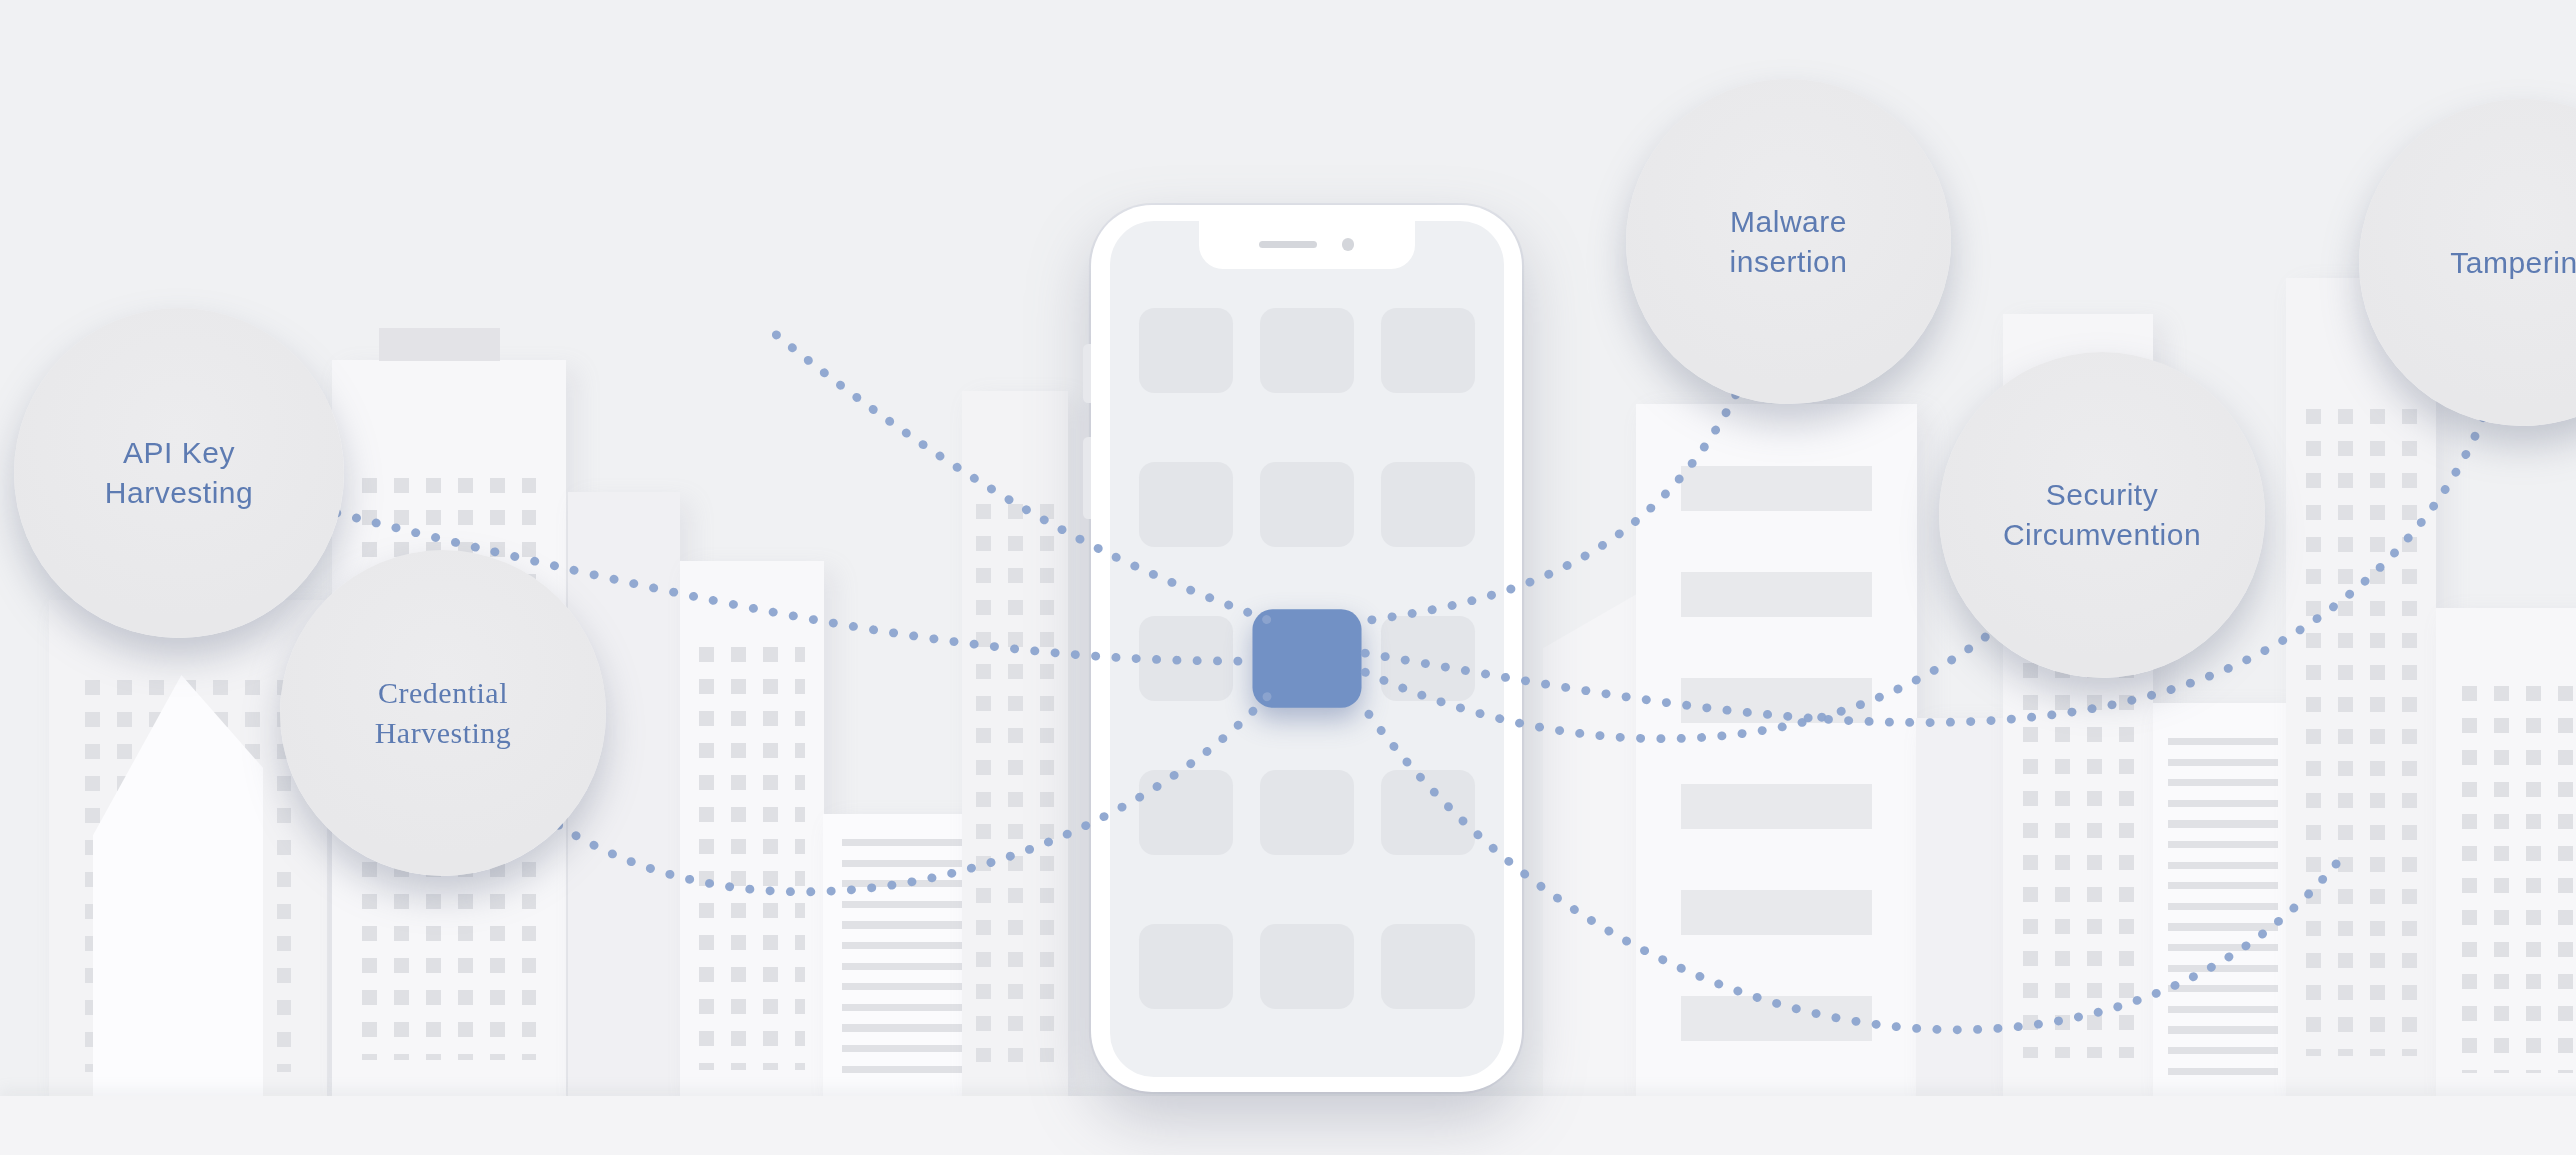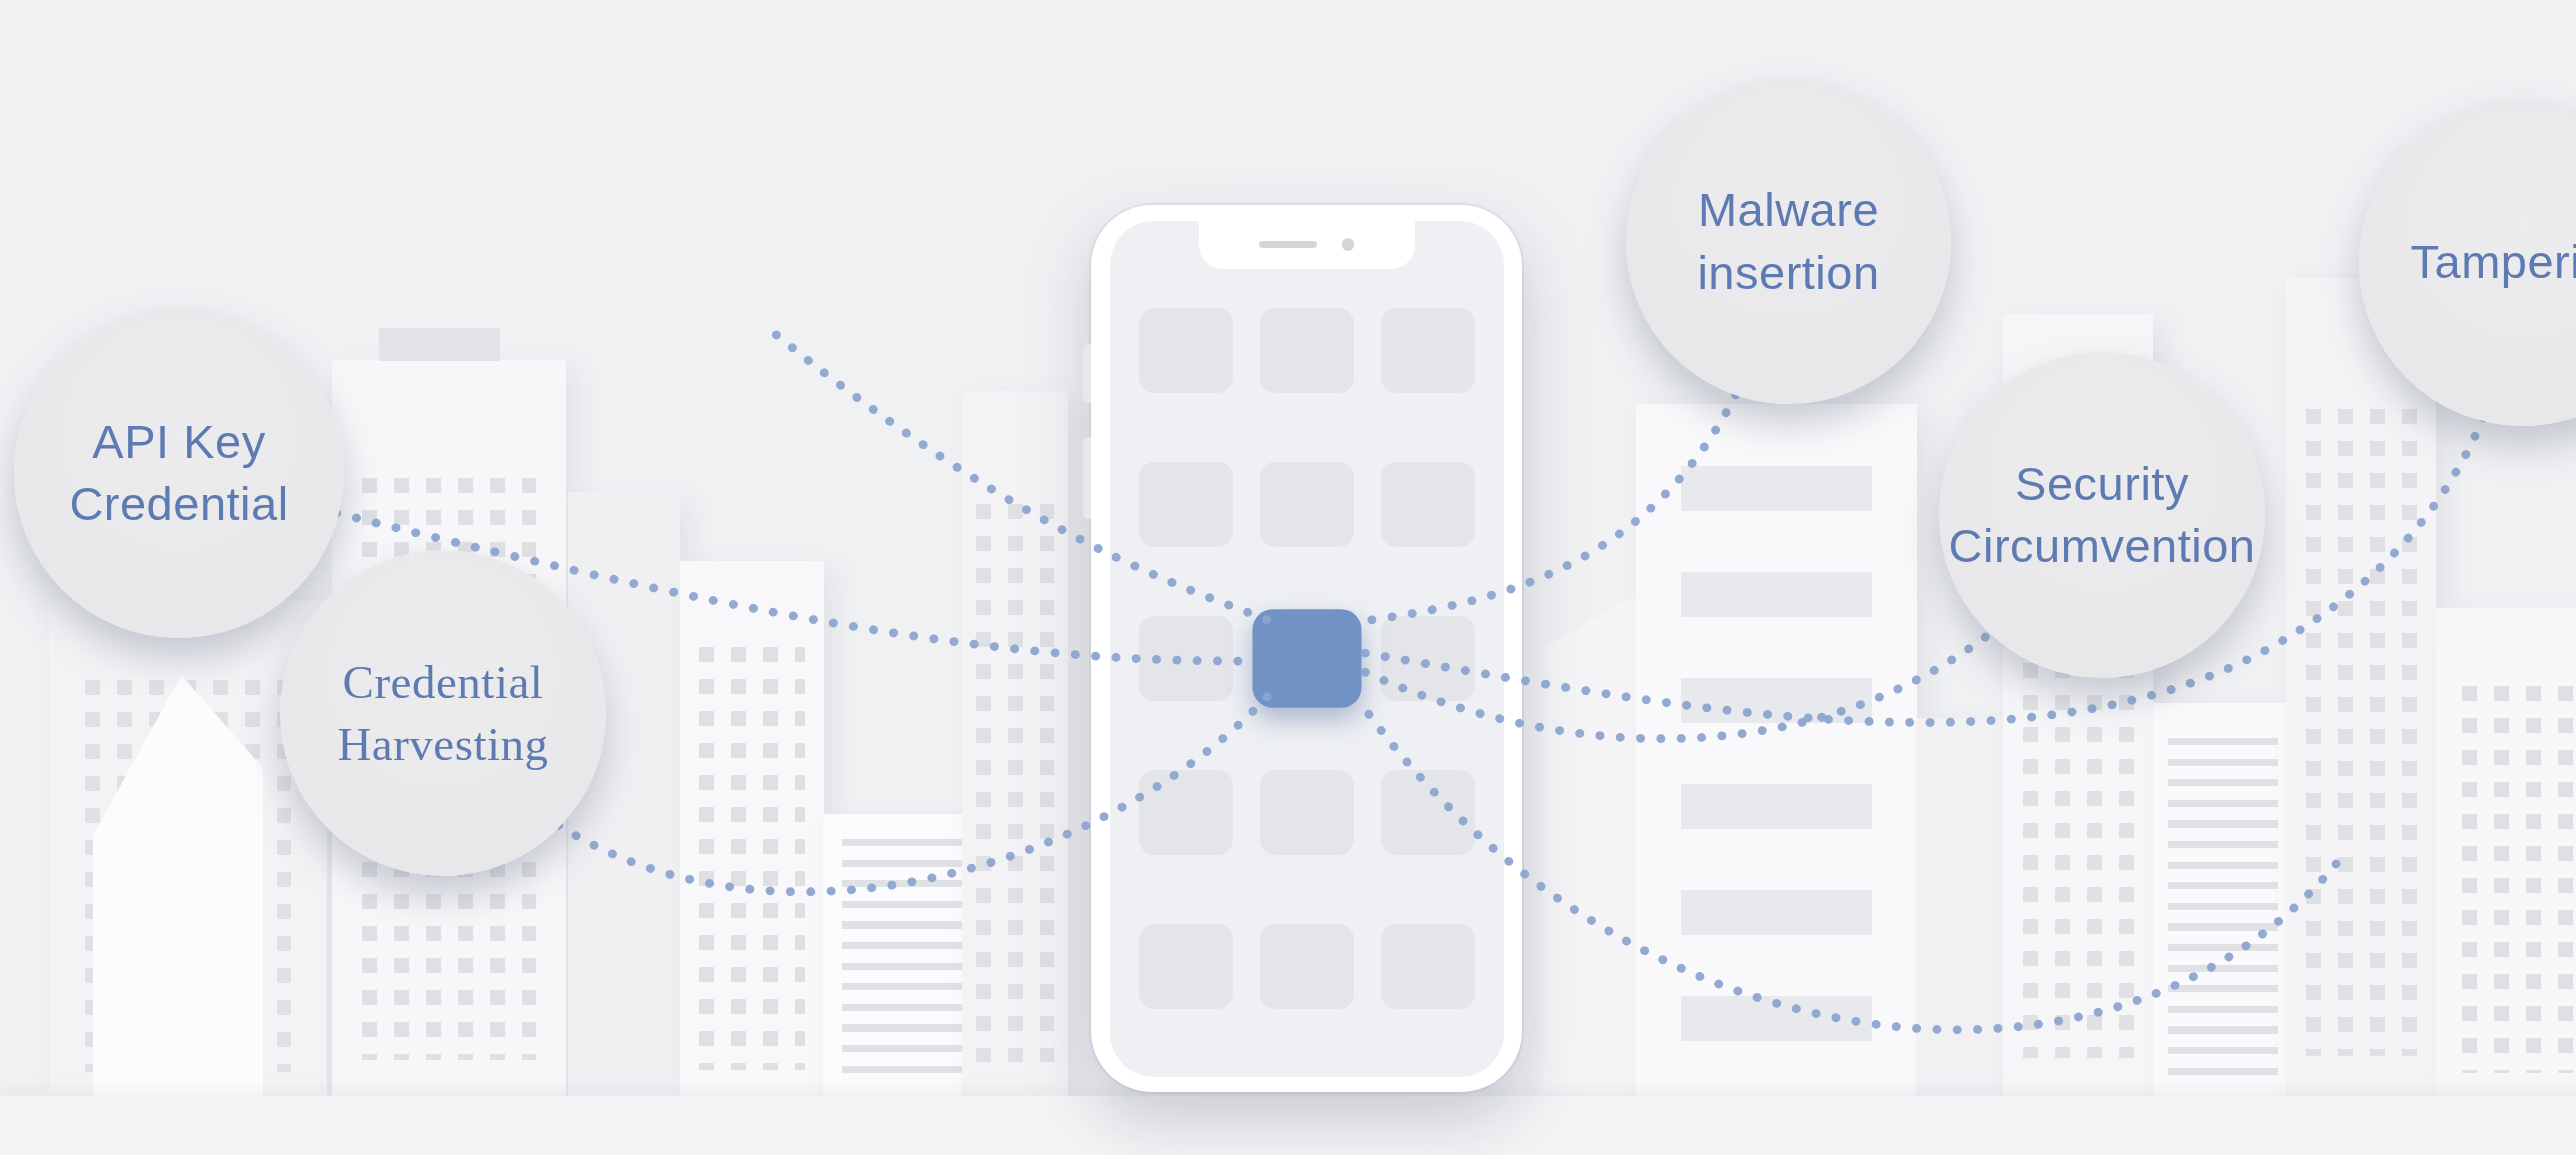--- a/index.html
+++ b/index.html
@@ -71,21 +71,21 @@
   }
 
   
   .threat{
     position:absolute;z-index:4;border-radius:50%;
     background:radial-gradient(circle at 50% 38%, #ececee 0%, var(--bubble,#e8e8ea) 70%);
     box-shadow:0 19.6px 36px rgba(122,128,150,0.38);
     display:flex;align-items:center;justify-content:center;text-align:center;
   }
   .threat-label{
-    color:var(--bubble-text,#5d7bb2);font-size:47px;line-height:1.32;
+    color:var(--bubble-text,#5d7bb2);font-size:30px;line-height:1.32;
     white-space:pre-line;letter-spacing:0.5px;padding:0 20.6px;
   }
   .tc-api     {left:14px;  top:308px;  width:330px;height:330px;}
   .tc-cred    {left:280px; top:550px; width:326px;height:326px;font-family:Liberation Serif, serif;}
   .tc-ip      {left:613px;top:172px;  width:327px;height:327px;}
   .tc-malware {left:1626px;top:79px;  width:325px;height:325px;}
   .tc-security{left:1939px;top:352px;  width:326px;height:326px;}
   .tc-tamper  {left:2359px;top:99px;  width:327px;height:327px;}
   .tc-mitm    {left:2174px;top:701px; width:325px;height:325px;}
 </style>
@@ -146,21 +146,21 @@
     <path class="connector" d="M 859 1383 C 1250 1950, 2100 1740, 2460 1352"></path>
     <path class="connector" d="M 1507 650 C 2000 1050, 2300 1140, 2465 1205"></path>
     <path class="connector" d="M 3472 468 C 3340 1080, 2950 1165, 2635 1207"></path>
     <path class="connector" d="M 2650 1305 C 3150 1530, 3750 1480, 4080 1000"></path>
     <path class="connector" d="M 2650 1268 C 3250 1370, 3950 1520, 4420 1250 C 4750 1060, 4870 780, 4890 512"></path>
     <path class="connector" d="M 4535 1677 C 4100 2200, 3150 2080, 2638 1360"></path>
   </svg>
 
   <div class="threat tc-api">
     <span class="threat-label">API Key
-Credential</span>
+Harvesting</span>
   </div>
   <div class="threat tc-cred">
     <span class="threat-label">Credential
 Harvesting</span>
   </div>
   <div class="threat tc-malware">
     <span class="threat-label">Malware
 insertion</span>
   </div>
   <div class="threat tc-security">

